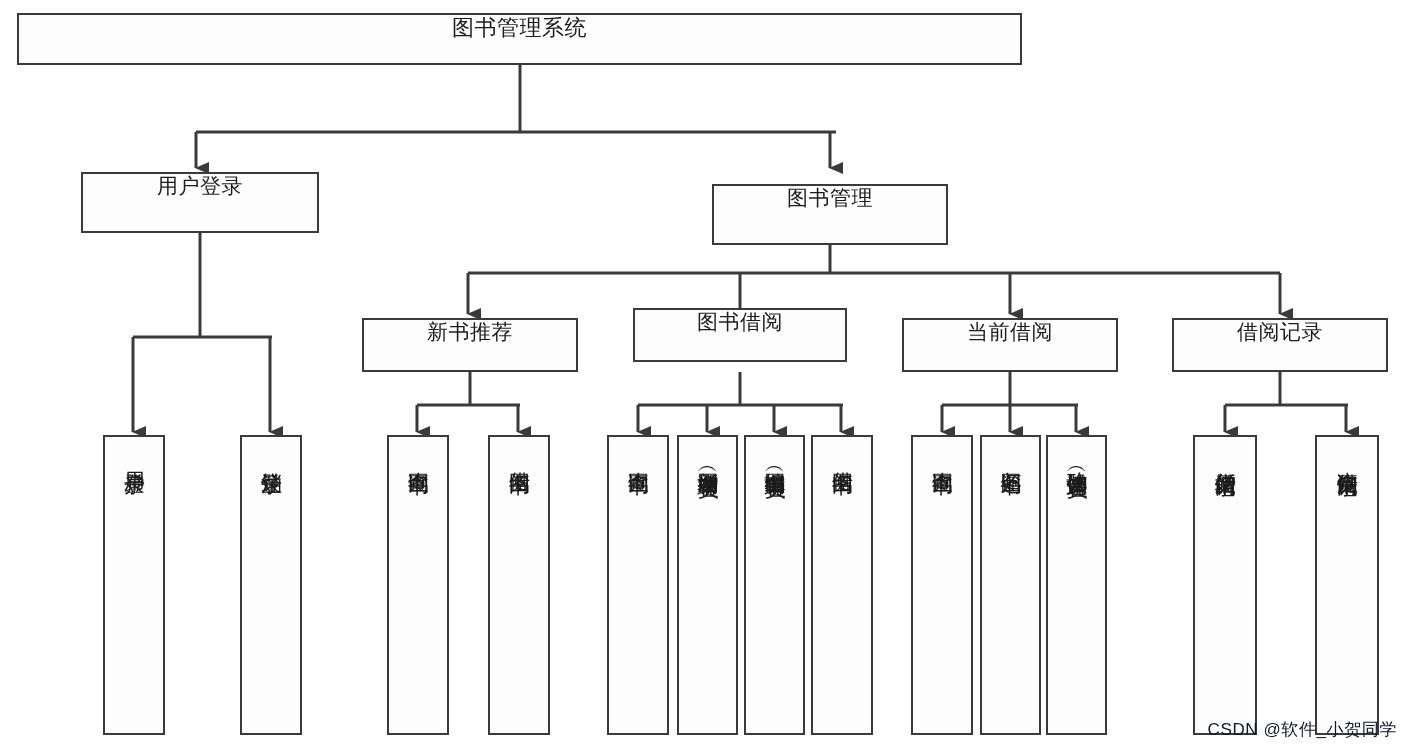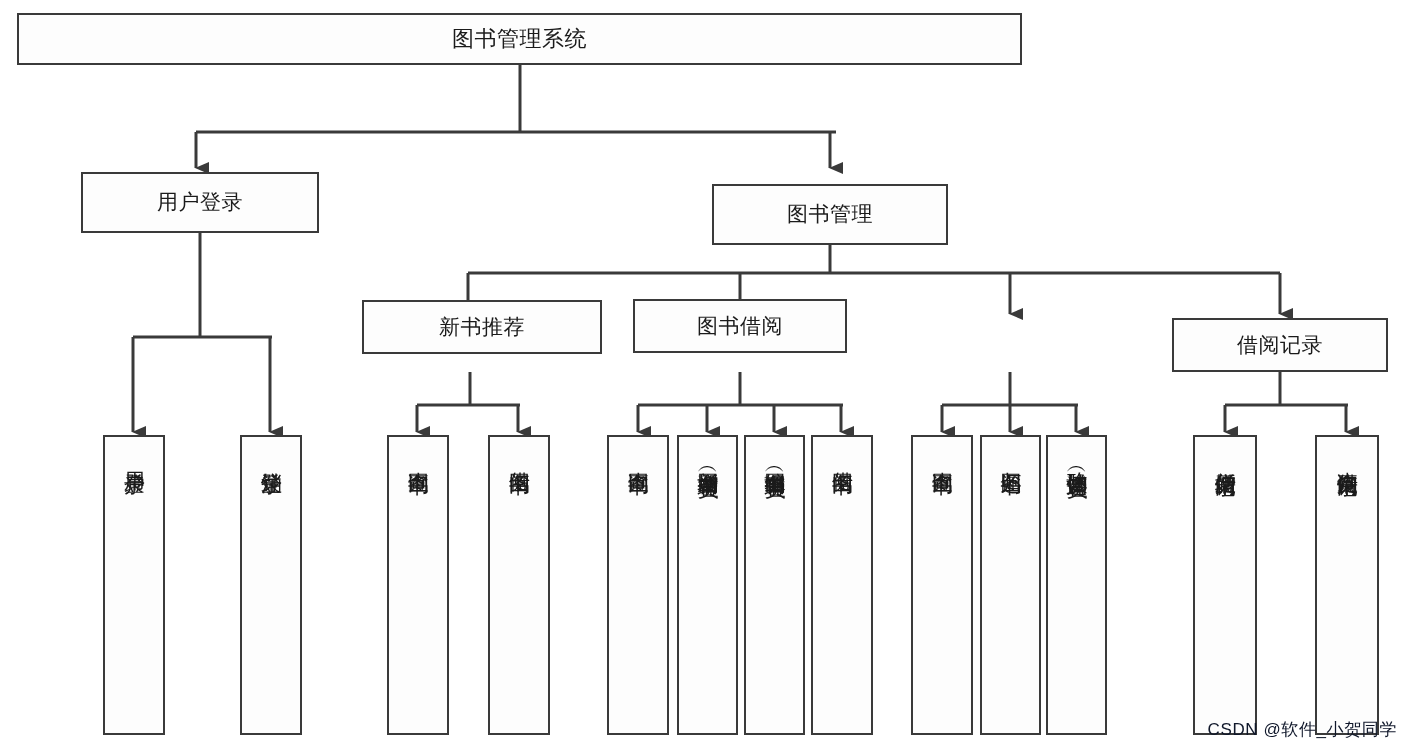--- a/index.html
+++ b/index.html
@@ -24,21 +24,20 @@
     width: 1405px;
     height: 747px;
     pointer-events: none;
   }
   .node {
     position: absolute;
     box-sizing: border-box;
     border: 2px solid #3a3a3a;
     background: #fdfdfd;
     display: flex;
-    align-items: center;
     justify-content: center;
     color: #1b1b1b;
   }
   .node .label {
     font-size: 21px;
     line-height: 1.15;
     letter-spacing: 0.5px;
     white-space: nowrap;
     text-align: center;
   }
@@ -127,25 +126,28 @@
     <span class="label">图书管理系统</span>
   </div>
 
   <div class="node level1" style="left:81px; top:172px; width:238px; height:61px;">
     <span class="label">用户登录</span>
   </div>
   <div class="node level1" style="left:712px; top:184px; width:236px; height:61px;">
     <span class="label">图书管理</span>
   </div>
 
-  <div class="node level2" style="left:362px; top:300px; width:240px; height:54px;">
+  <div class="node level2" style="left:362px; top:318px; width:216px; height:54px;">
     <span class="label">新书推荐</span>
   </div>
-  <div class="node level2" style="left:633px; top:299px; width:214px; height:54px;">
+  <div class="node level2" style="left:633px; top:308px; width:214px; height:54px;">
     <span class="label">图书借阅</span>
+  </div>
+  <div class="node level2" style="left:902px; top:318px; width:216px; height:54px;">
+    <span class="label">当前借阅</span>
   </div>
   <div class="node level2" style="left:1172px; top:318px; width:216px; height:54px;">
     <span class="label">借阅记录</span>
   </div>
 
   <div class="node leaf" style="left:103px; top:435px; width:62px; height:300px;">
     <span class="label">用户登录</span>
   </div>
   <div class="node leaf" style="left:240px; top:435px; width:62px; height:300px;">
     <span class="label">注销登录</span>

